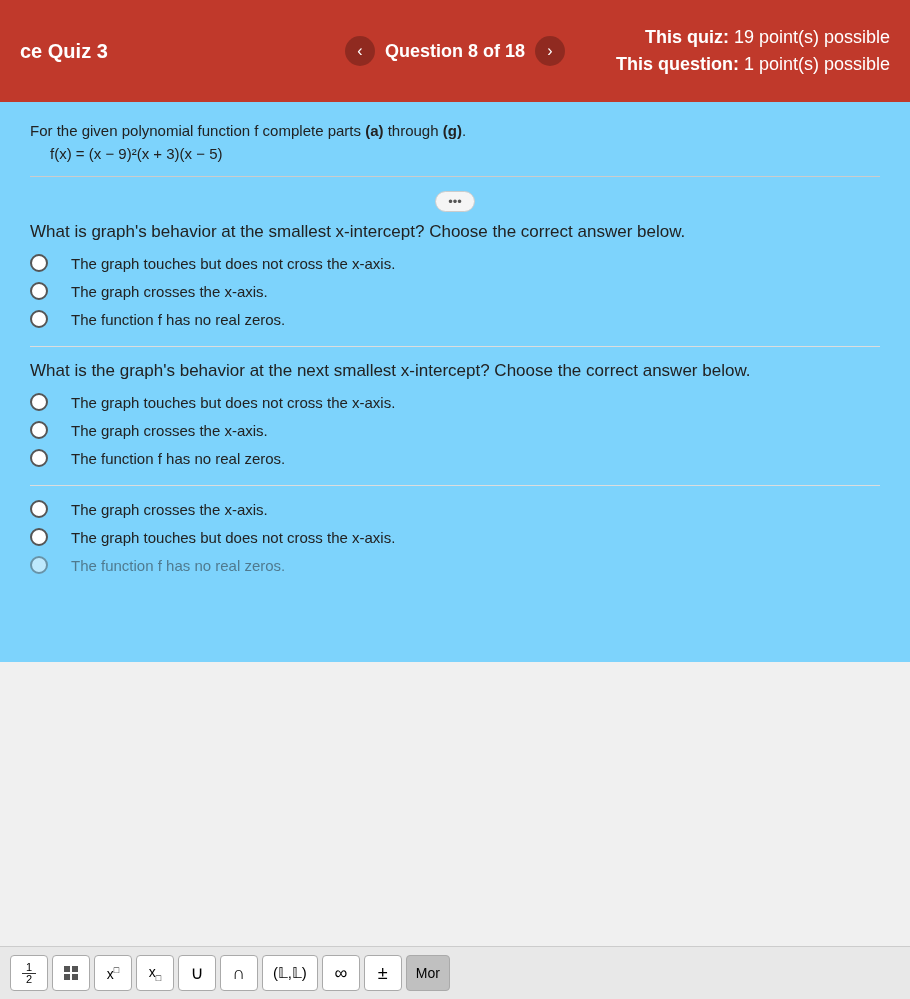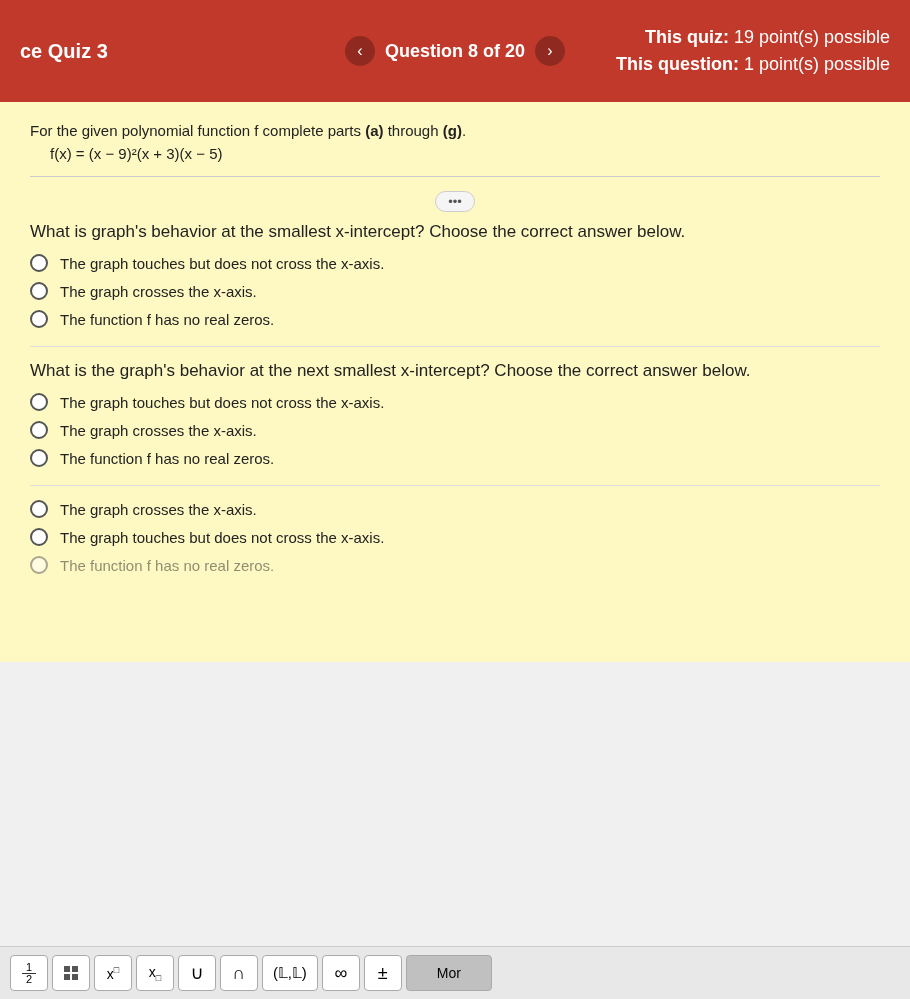--- a/index.html
+++ b/index.html
@@ -56,21 +56,21 @@
       text-align: right;
       font-size: 18px;
       line-height: 1.5;
     }
     .header-right .bold {
       font-weight: bold;
     }
 
     
     .main {
-      background: #fef9c3;
+      background: #7dd3fc;
       padding: 20px 30px 10px 30px;
     }
 
     .function-desc {
       font-size: 15px;
       color: #222;
       margin-bottom: 6px;
     }
     .function-desc b {
       font-weight: bold;
@@ -109,21 +109,21 @@
       margin-bottom: 12px;
     }
 
     .options-group {
       margin-bottom: 18px;
     }
 
     .option-row {
       display: flex;
       align-items: center;
-      gap: 12px;
+      gap: 23px;
       margin-bottom: 10px;
       cursor: pointer;
     }
     .radio-circle {
       width: 18px;
       height: 18px;
       border-radius: 50%;
       border: 2px solid #555;
       flex-shrink: 0;
       background: white;
@@ -161,36 +161,36 @@
       min-width: 38px;
       height: 36px;
       display: flex;
       align-items: center;
       justify-content: center;
     }
     .toolbar-more {
       background: #c0c0c0;
       border: 1px solid #aaa;
       border-radius: 4px;
-      padding: 5px 30px;
+      padding: 5px 9px;
       cursor: pointer;
       font-size: 14px;
       height: 36px;
       display: flex;
       align-items: center;
     }
   </style>
 </head>
 <body>
 
 <div class="header">
   <div class="header-left">ce Quiz 3</div>
   <div class="header-center">
     <button class="nav-btn">‹</button>
-    <span class="question-label">Question 8 of 20</span>
+    <span class="question-label">Question 8 of 18</span>
     <button class="nav-btn">›</button>
   </div>
   <div class="header-right">
     <div>
       <span class="bold">This quiz:</span>
       <span>19 point(s) possible</span>
     </div>
     <div>
       <span class="bold">This question:</span>
       <span>1 point(s) possible</span>

